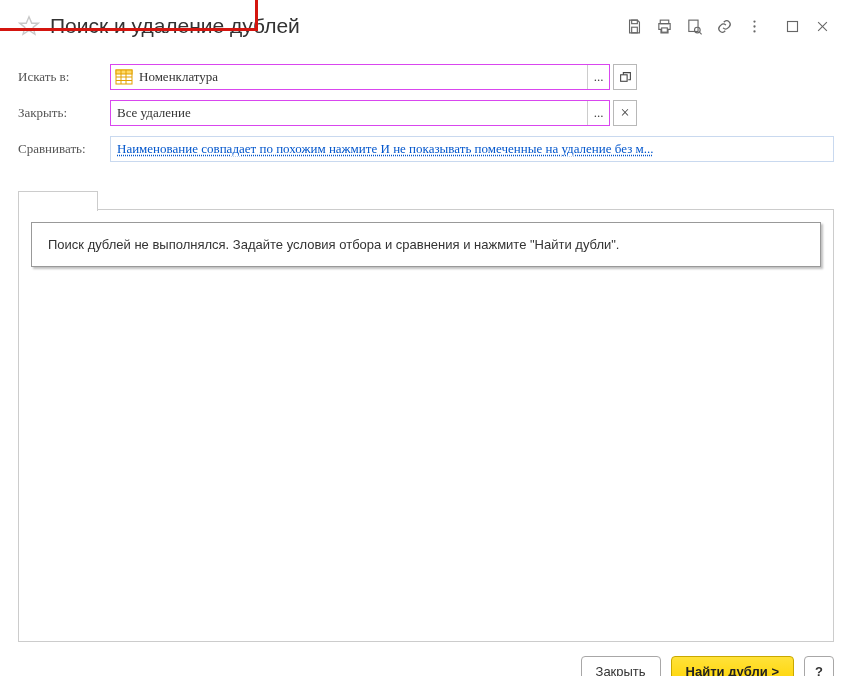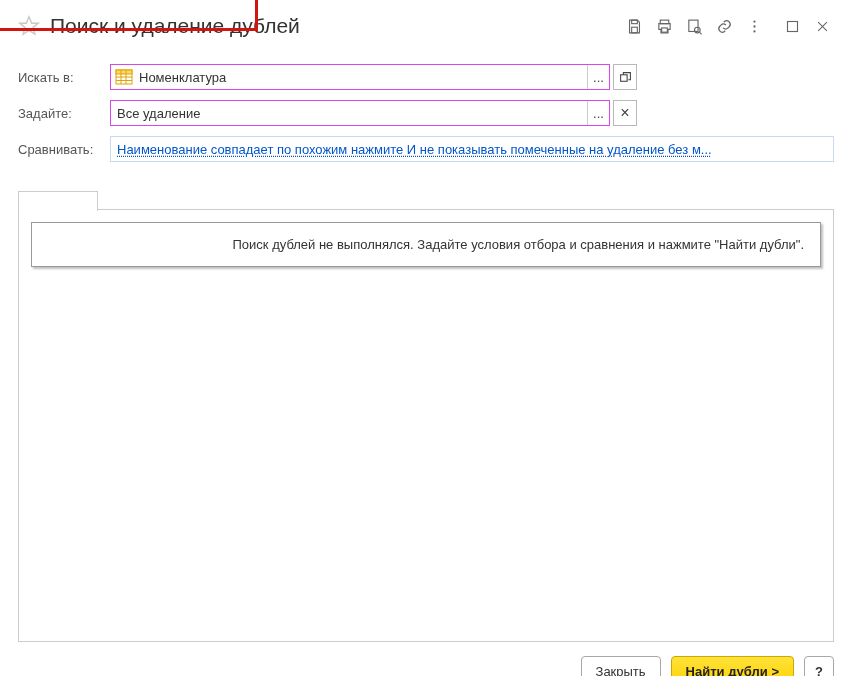--- a/index.html
+++ b/index.html
@@ -39,20 +39,21 @@
     display: flex;
     align-items: center;
     justify-content: center;
     color: #666;
     cursor: pointer;
   }
   .titlebar .tool svg { width: 17px; height: 17px; }
   .titlebar .tool.big svg { width: 15px; height: 15px; }
   .form {
     padding: 16px 18px;
+    font-family: Liberation Serif, serif;
   }
   .row {
     display: flex;
     align-items: center;
     margin-bottom: 10px;
     position: relative;
   }
   .row .label {
     width: 92px;
     color: #555;
@@ -139,21 +140,21 @@
     padding: 12px;
     background: #fff;
   }
   .notice {
     border: 1px solid #999;
     background: #fff;
     padding: 14px 16px;
     box-shadow: 2px 2px 2px rgba(0,0,0,0.25);
     color: #333;
     font-size: 13px;
-    text-align: right;
+    text-align: left;
   }
   .footer {
     display: flex;
     justify-content: flex-end;
     align-items: center;
     gap: 10px;
     padding: 14px 18px;
   }
   .footer .btn {
     height: 30px;
@@ -263,21 +264,21 @@
       <span class="btn-sm">
         <svg width="13" height="13" viewBox="0 0 24 24" fill="none" stroke="currentColor" stroke-width="2">
             <rect x="3" y="7" width="12" height="12"></rect>
             <path d="M8 7V3h13v13h-4"></path>
           </svg>
       </span>
     </div>
   </div>
 
   <div class="row">
-    <div class="label">Задайте:</div>
+    <div class="label">Закрыть:</div>
     <div class="field" style="max-width:500px">
       <span class="value" style="padding-left:6px">Все удаление</span>
       <span class="btn-inner">...</span>
     </div>
     <div class="btns">
       <span class="btn-sm" style="font-size:16px;line-height:1">×</span>
     </div>
   </div>
 
   <div class="row" style="margin-bottom:6px">

